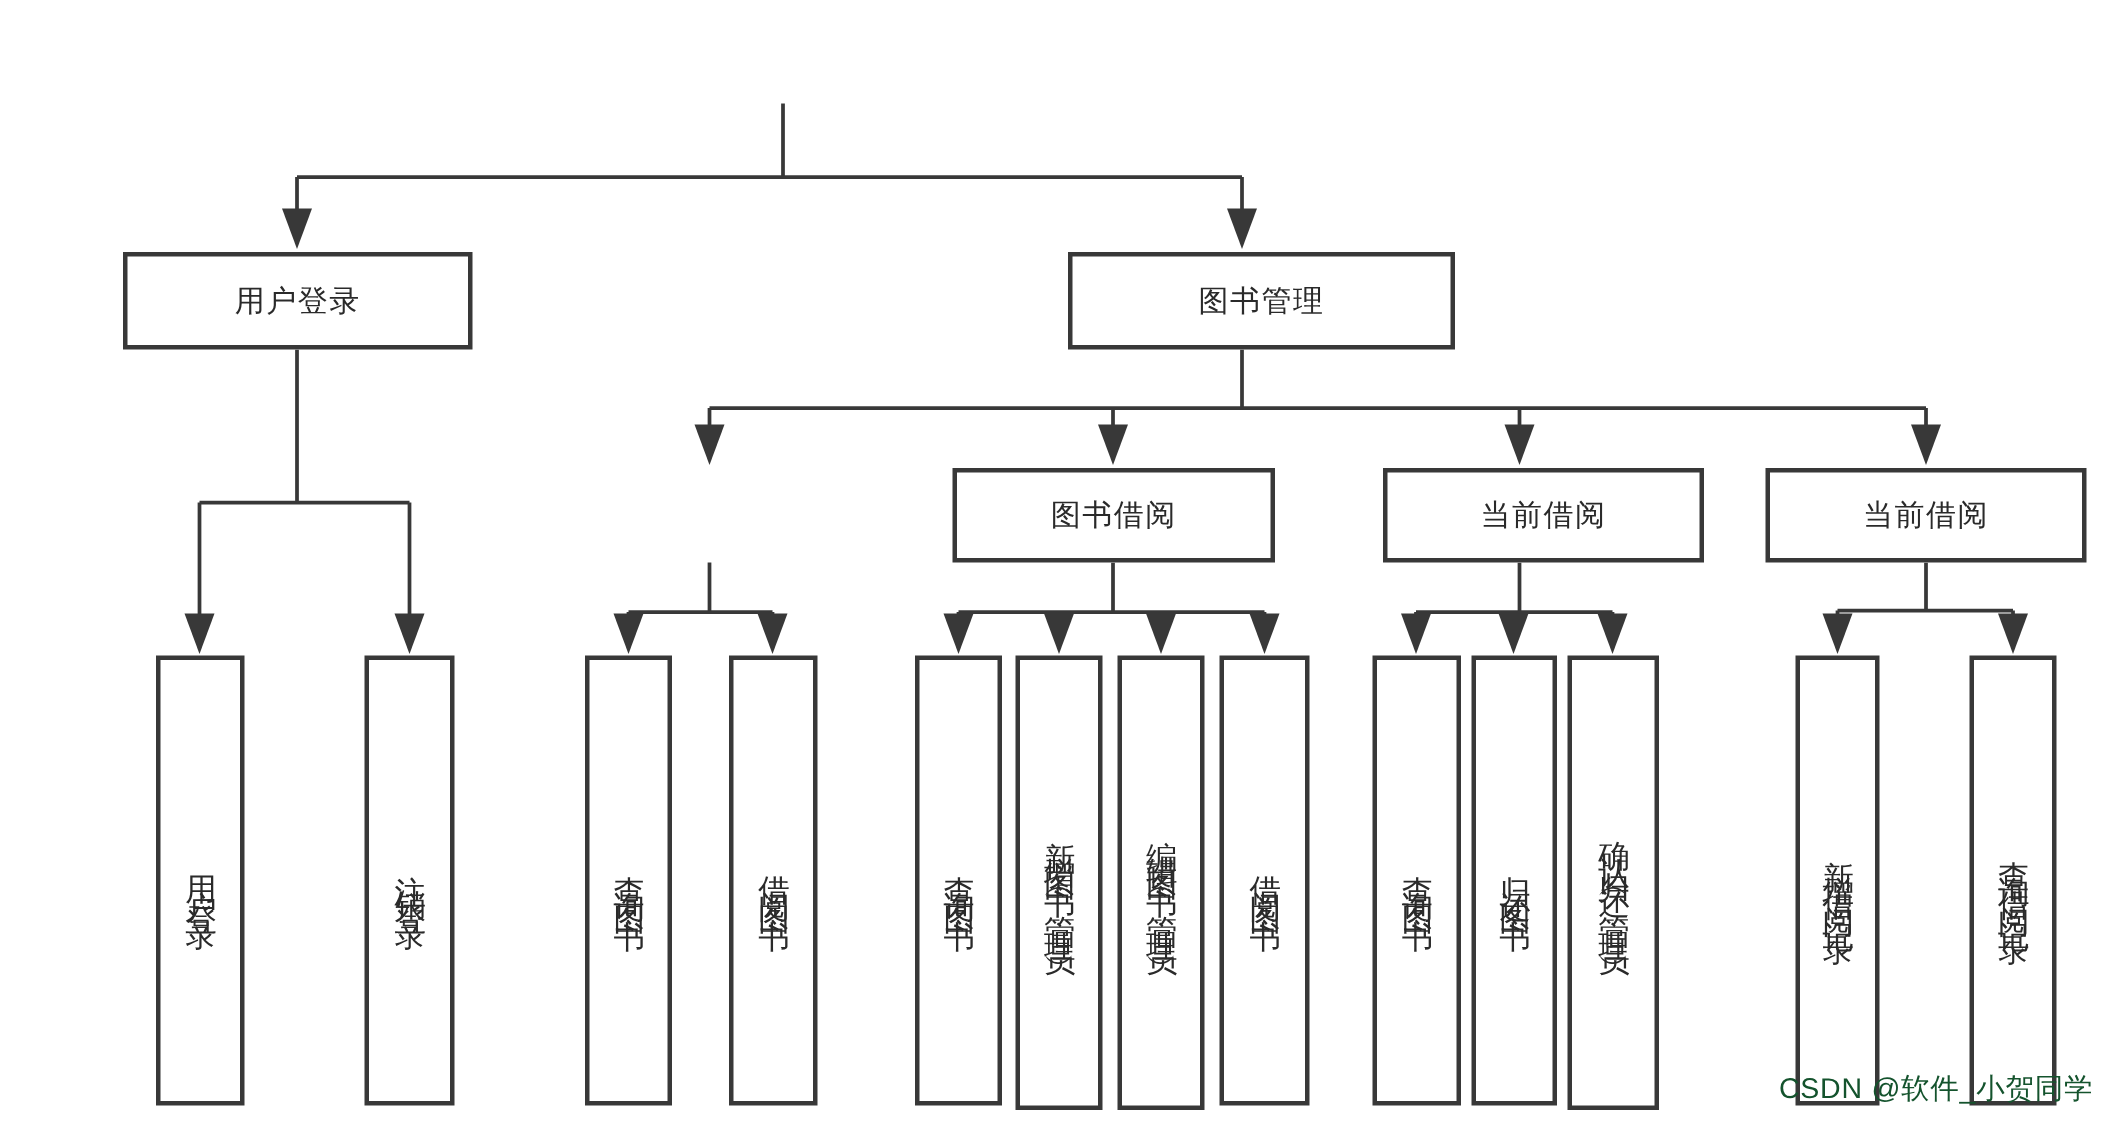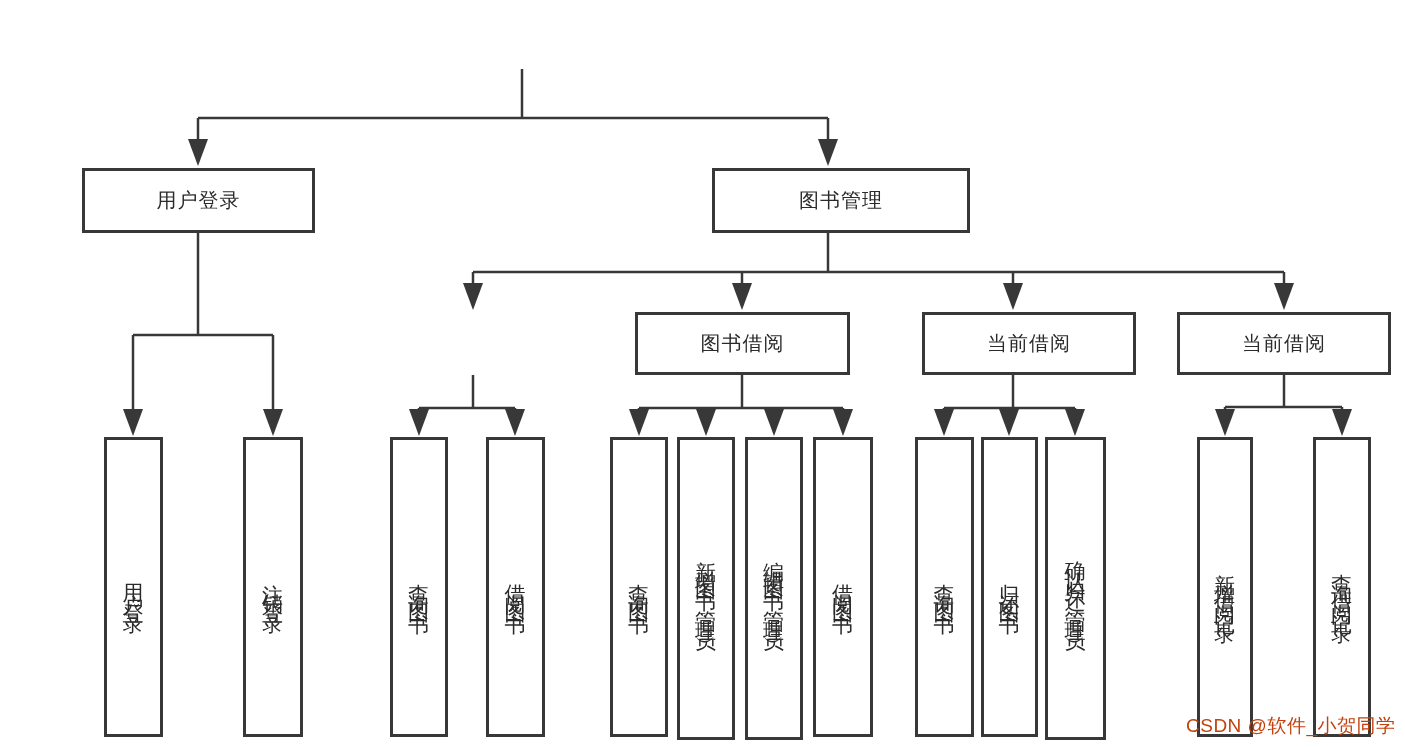--- a/index.html
+++ b/index.html
@@ -39,21 +39,21 @@
     font-size: 21px;
     letter-spacing: 10px;
     line-height: 1.0;
     white-space: nowrap;
   }
   #watermark {
     position: absolute;
     left: 1186px;
     top: 713px;
     font-size: 19px;
-    color: #c2410c;
+    color: #14532d;
     white-space: nowrap;
     z-index: 5;
     letter-spacing: 0.5px;
   }
 
   
   #n-root   { left: 20px;  top: 13px;  width: 1004px; height: 56px; }
   #n-login  { left: 82px;  top: 168px; width: 233px;  height: 65px; }
   #n-mgmt   { left: 712px; top: 168px; width: 258px;  height: 65px; text-align: right; }
   #n-newrec { left: 363px; top: 312px; width: 220px;  height: 63px; }

